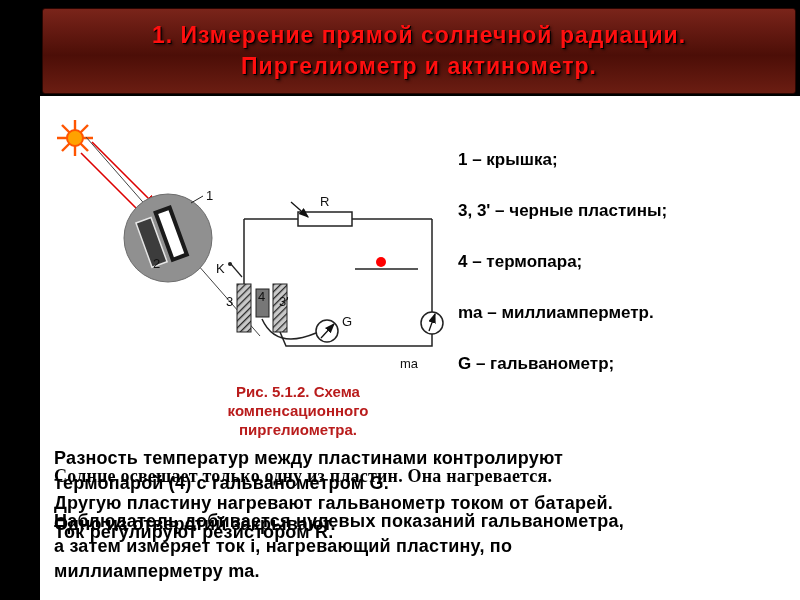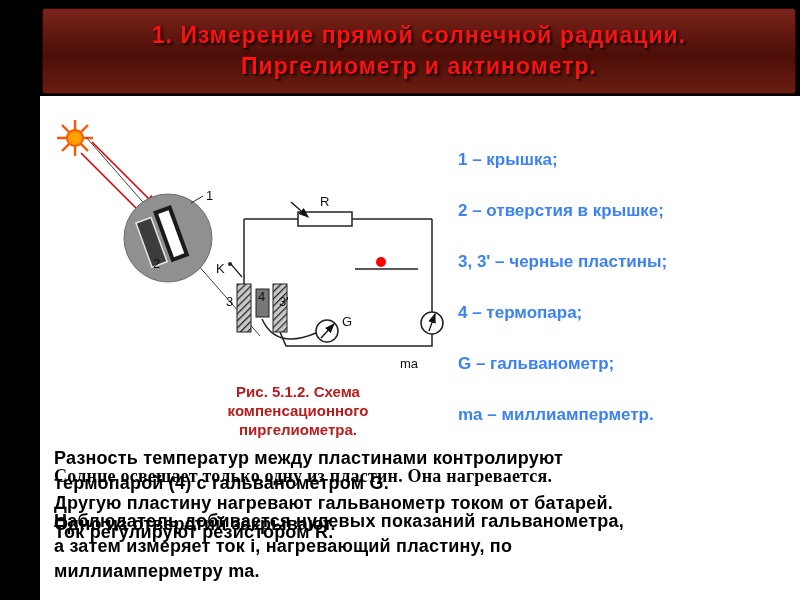--- a/index.html
+++ b/index.html
@@ -9,21 +9,21 @@
       background:linear-gradient(180deg,#7a241a 0%,#4c0e07 55%,#6b1d12 100%);
       border:1px solid #2a0602;border-radius:3px;
       display:flex;flex-direction:column;align-items:center;justify-content:center;}
   .title-line{color:#ff0f0f;font-weight:bold;font-size:23px;letter-spacing:1px;
       line-height:31px;text-align:center;white-space:nowrap;
       text-shadow:1px 1px 0 #000,2px 2px 3px rgba(0,0,0,.7);}
   .content{position:absolute;left:40px;top:96px;width:760px;height:504px;background:#fff;}
   .figure-caption{position:absolute;left:168px;top:286px;width:180px;text-align:center;
       font-weight:bold;font-size:15px;line-height:19px;color:#b91c1c;}
   .legend{position:absolute;left:418px;top:38px;width:330px;}
-  .legend-item{font-weight:bold;font-size:17px;color:#3b82f6;line-height:51px;white-space:nowrap;}
+  .legend-item{font-weight:bold;font-size:17px;color:#000000;line-height:51px;white-space:nowrap;}
   .notes p{position:absolute;margin:0;font-weight:bold;font-size:18px;line-height:25px;
       letter-spacing:0.2px;color:#000;}
   .n1{left:14px;top:350px;width:600px;}
   .n2{left:14px;top:368px;width:560px;font-family:Liberation Serif, serif;}
   .n3{left:14px;top:416px;width:620px;}
   .n4{left:14px;top:395px;width:600px;}
   .n5{left:14px;top:413px;width:580px;}
   .n6{left:14px;top:424px;width:420px;}
   svg text{font-family:"Liberation Sans","DejaVu Sans",sans-serif;font-size:13px;fill:#111;}
 </style>
@@ -120,25 +120,24 @@
         <circle cx="392" cy="223" r="11" fill="#fff" stroke="#222" stroke-width="1.5"></circle>
         <line x1="389" y1="231" x2="395" y2="214" stroke="#111" stroke-width="1.3" marker-end="url(#ab)"></line>
         <text x="360" y="268">ma</text>
       </g>
     </svg>
 
     <div class="figure-caption">Рис. 5.1.2. Схема компенсационного пиргелиометра.</div>
 
     <div class="legend">
       <div class="legend-item">1 – крышка;</div>
-      <div class="legend-item">2 – отверстия в крышке;</div>
       <div class="legend-item">3, 3' – черные пластины;</div>
       <div class="legend-item">4 – термопара;</div>
+      <div class="legend-item">ma – миллиамперметр.</div>
       <div class="legend-item">G – гальванометр;</div>
-      <div class="legend-item">ma – миллиамперметр.</div>
     </div>
 
     <div class="notes">
       <p class="n1">Разность температур между пластинами контролируют термопарой (4) с гальванометром G.</p>
       <p class="n2">Солнце освещает только одну из пластин. Она нагревается.</p>
       <p class="n3">Одно из отверстий закрывают.</p>
       <p class="n4">Другую пластину нагревают гальванометр током от батарей.</p>
       <p class="n5">Наблюдатель добивается нулевых показаний гальванометра, а затем измеряет ток i, нагревающий пластину, по миллиамперметру ma.</p>
       <p class="n6">Ток регулируют резистором R.</p>
     </div>

